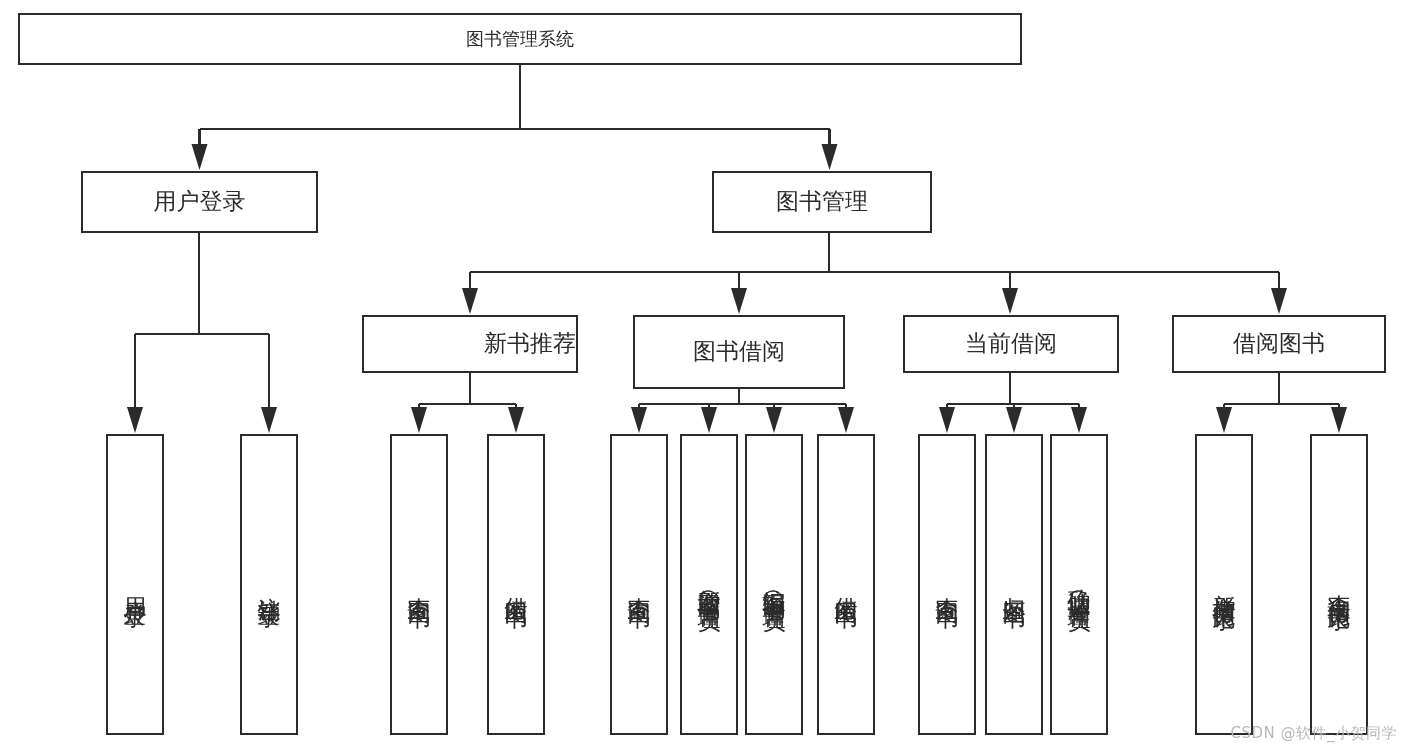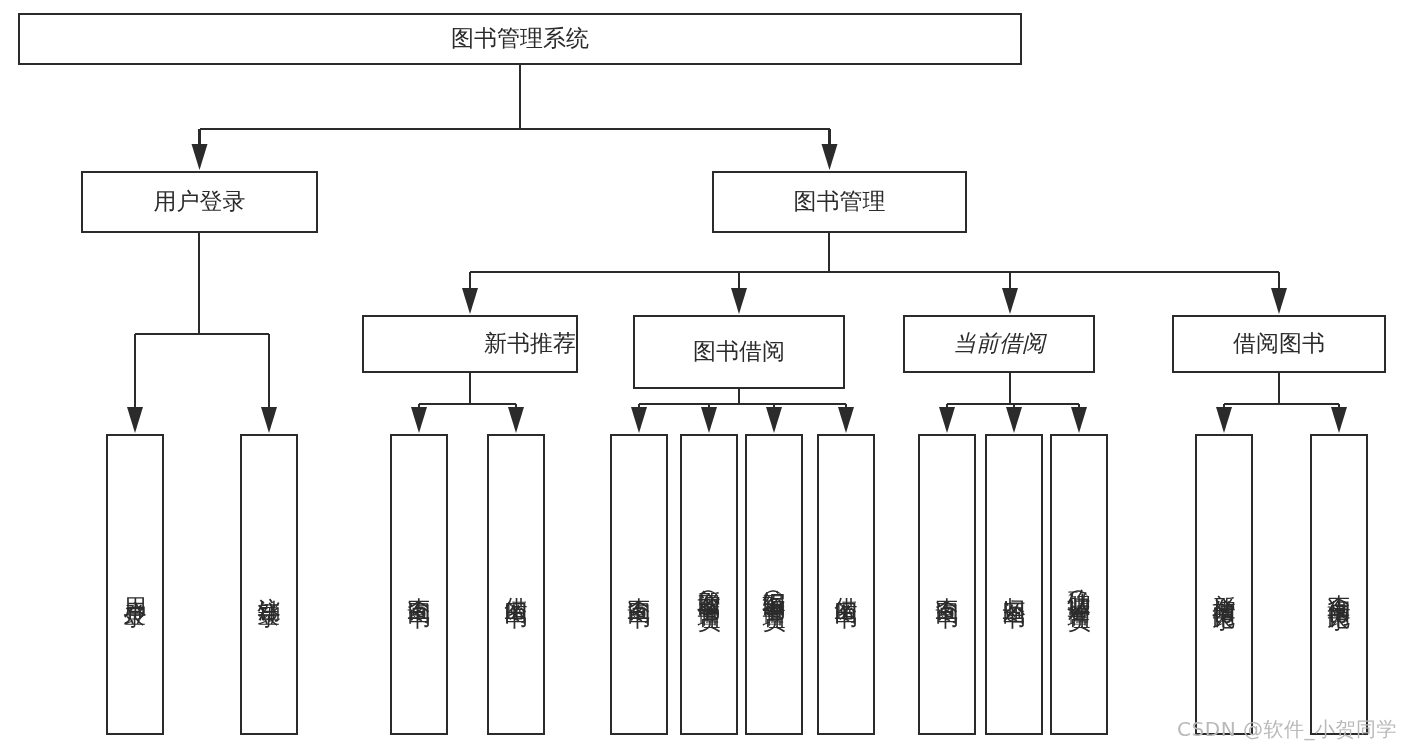--- a/index.html
+++ b/index.html
@@ -38,41 +38,41 @@
   }
   .node-label {
     color: #2b2b2b;
     line-height: 1.18;
     white-space: nowrap;
   }
   .node.horiz .node-label {
     font-size: 23px;
   }
   .node.root .node-label {
-    font-size: 23px;
+    font-size: 18px;
     text-align: right;
   }
   .node.vert {
     align-items: center;
     justify-content: center;
     padding: 6px 0;
   }
   .node.vert .node-label {
     writing-mode: vertical-rl;
     text-orientation: upright;
     font-size: 23px;
     letter-spacing: 3px;
     line-height: 1;
     white-space: nowrap;
   }
   #watermark {
     position: absolute;
     right: 8px;
     bottom: 4px;
-    font-size: 20px;
+    font-size: 15px;
     color: #b9b9b9;
     letter-spacing: 0.5px;
     white-space: nowrap;
   }
 </style>
 </head>
 <body>
 
 <div id="diagram-root">
 
@@ -131,30 +131,30 @@
       <path d="M1331,407 L1347,407 L1339,433 Z" fill="#2b2b2b"></path>
     </svg>
 
   <div id="nodes-layer">
       <div class="node horiz root" style="left: 18px; top: 13px; width: 1004px; height: 52px;">
         <span class="node-label">图书管理系统</span>
       </div>
       <div class="node horiz" style="left: 81px; top: 171px; width: 237px; height: 62px;">
         <span class="node-label">用户登录</span>
       </div>
-      <div class="node horiz" style="left: 712px; top: 171px; width: 255px; height: 62px;">
+      <div class="node horiz" style="left: 712px; top: 171px; width: 220px; height: 62px;">
         <span class="node-label">图书管理</span>
       </div>
       <div class="node horiz" style="left: 362px; top: 315px; width: 216px; height: 58px; justify-content: flex-end;">
         <span class="node-label">新书推荐</span>
       </div>
       <div class="node horiz" style="left: 633px; top: 315px; width: 212px; height: 74px;">
         <span class="node-label">图书借阅</span>
       </div>
-      <div class="node horiz" style="left: 903px; top: 315px; width: 192px; height: 58px; font-style: italic;">
+      <div class="node horiz" style="left: 903px; top: 315px; width: 216px; height: 58px;">
         <span class="node-label">当前借阅</span>
       </div>
       <div class="node horiz" style="left: 1172px; top: 315px; width: 214px; height: 58px;">
         <span class="node-label">借阅图书</span>
       </div>
       <div class="node vert" style="left: 106px; top: 434px; width: 58px; height: 301px;">
         <span class="node-label">用户登录</span>
       </div>
       <div class="node vert" style="left: 240px; top: 434px; width: 58px; height: 301px;">
         <span class="node-label">注销登录</span>

